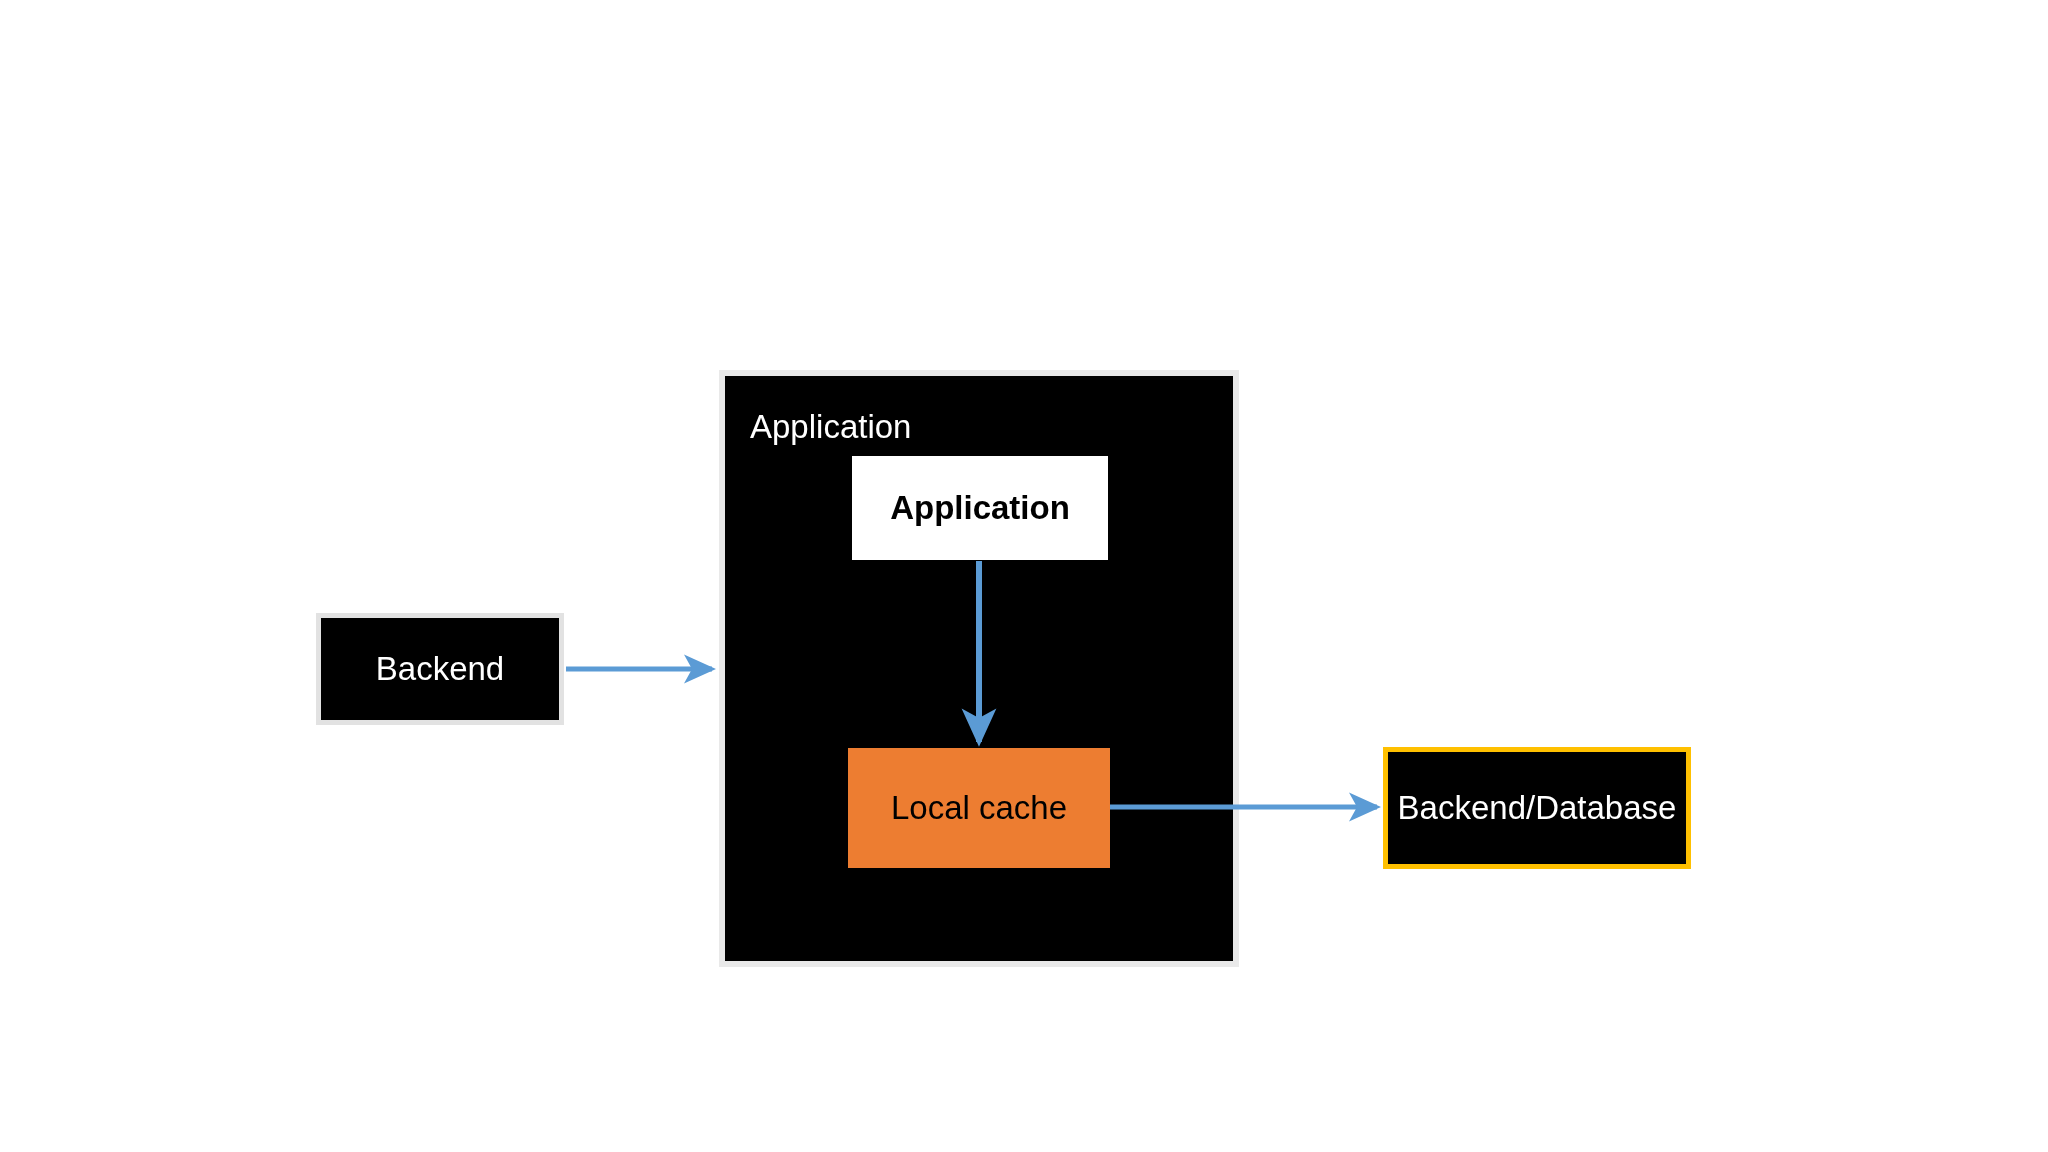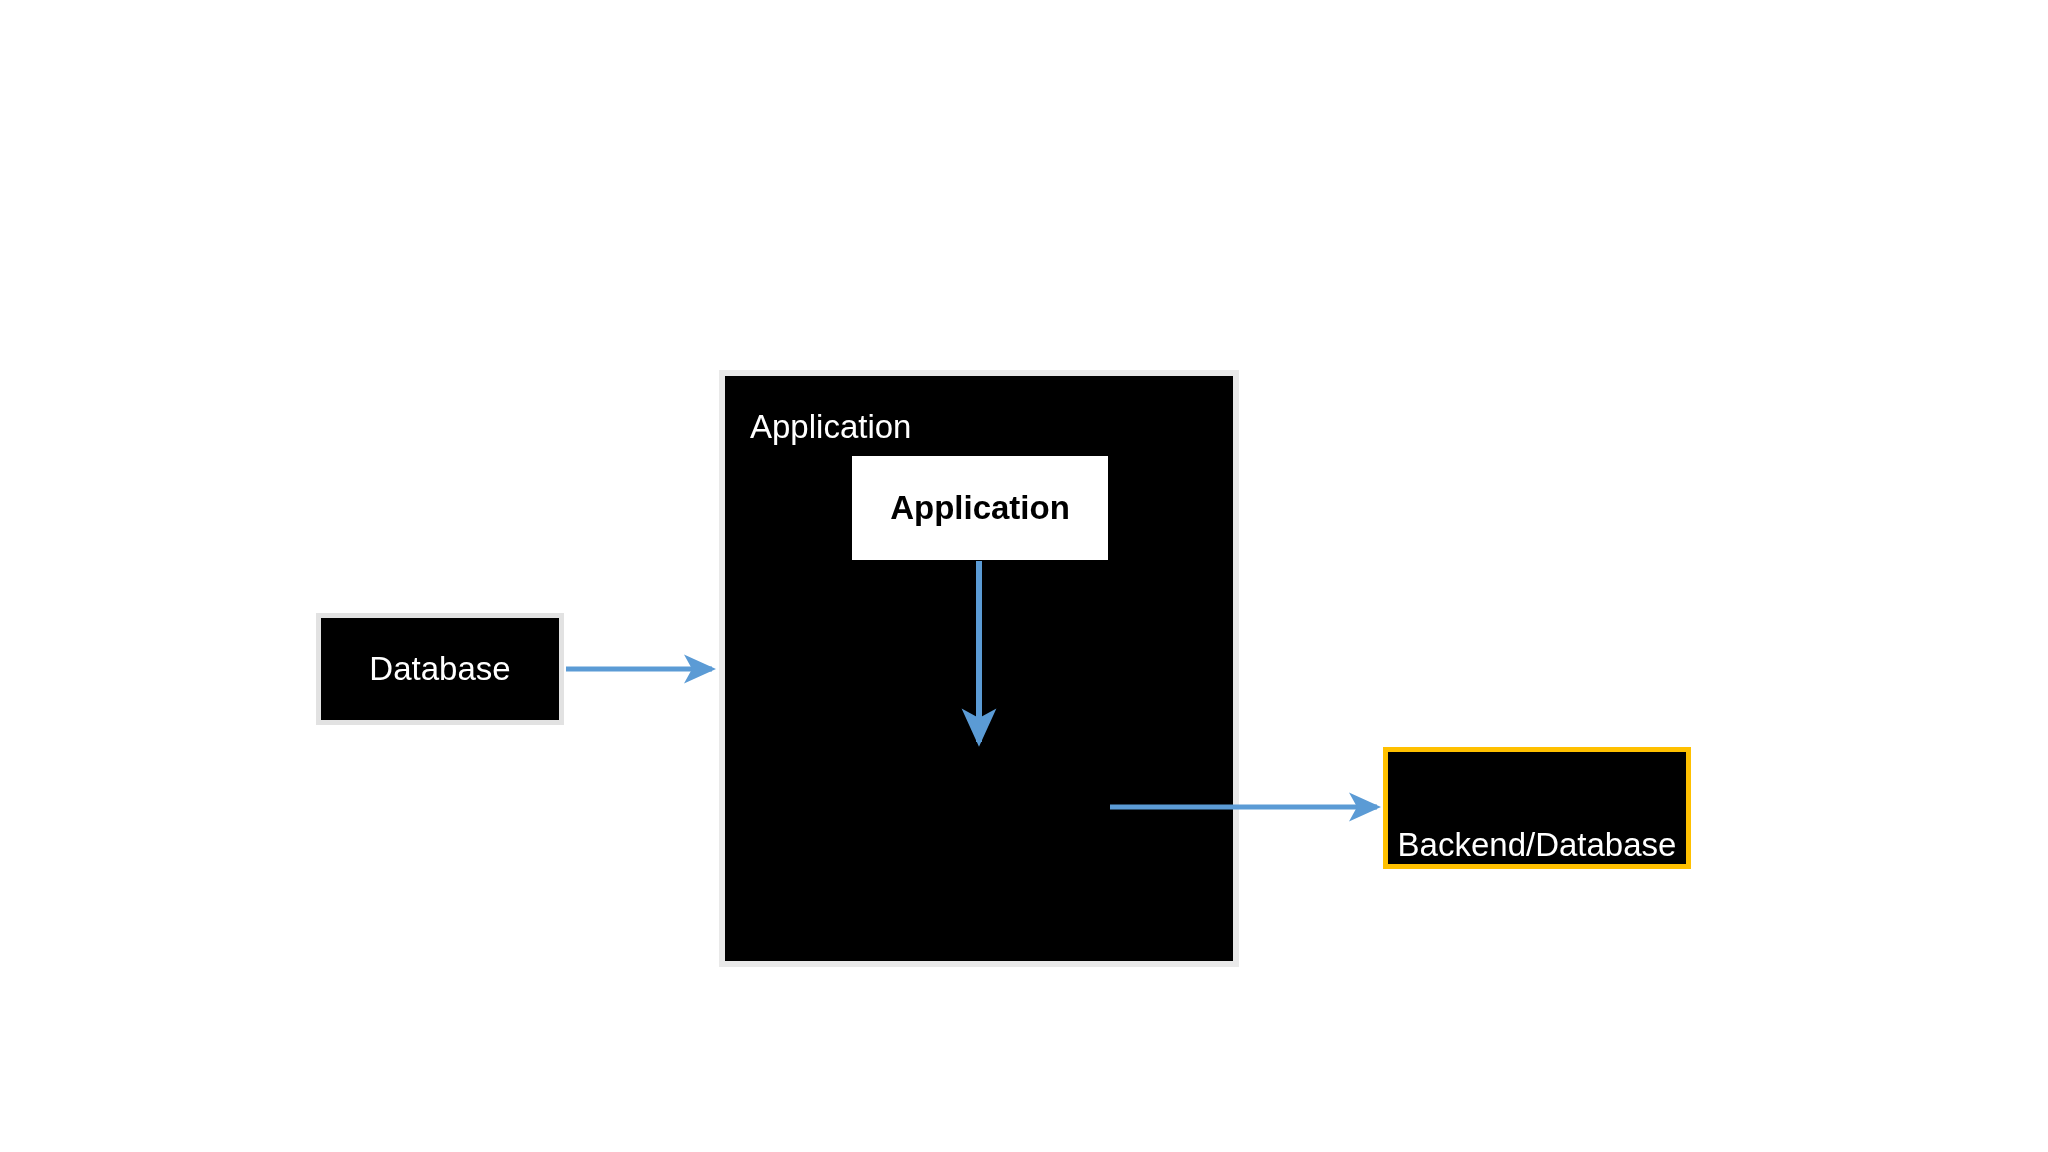--- a/index.html
+++ b/index.html
@@ -119,21 +119,21 @@
   .backend-node {
     position: absolute;
     left: 1383px;
     top: 747px;
     width: 308px;
     height: 122px;
     background: #000000;
     border: 5px solid #ffc000;
     box-sizing: border-box;
     display: flex;
-    align-items: flex-end;
+    align-items: center;
     justify-content: center;
   }
   .backend-node-label {
     font-size: 33px;
     font-weight: 400;
     color: #ffffff;
     white-space: nowrap;
   }
 
   
@@ -150,27 +150,30 @@
 <body>
 
 <div class="slide">
 
 
   <div class="app-container">
     <div class="app-container-label">Application</div>
   </div>
 
   <div class="request-node">
-    <span class="request-node-label">Database</span>
+    <span class="request-node-label">Backend</span>
   </div>
 
   <div class="app-node">
     <span class="app-node-label">Application</span>
   </div>
 
+  <div class="cache-node">
+    <span class="cache-node-label">Local cache</span>
+  </div>
 
   <div class="backend-node">
     <span class="backend-node-label">Backend/Database</span>
   </div>
 
   <svg class="arrows" viewBox="0 0 2048 1152" width="2048" height="1152">
     <defs>
       <marker id="ah" markerWidth="7" markerHeight="7" refX="5.6" refY="3.5" orient="auto" markerUnits="strokeWidth">
         <path d="M0,0.6 L6.4,3.5 L0,6.4 L1.6,3.5 Z" fill="#5B9BD5"></path>
       </marker>

